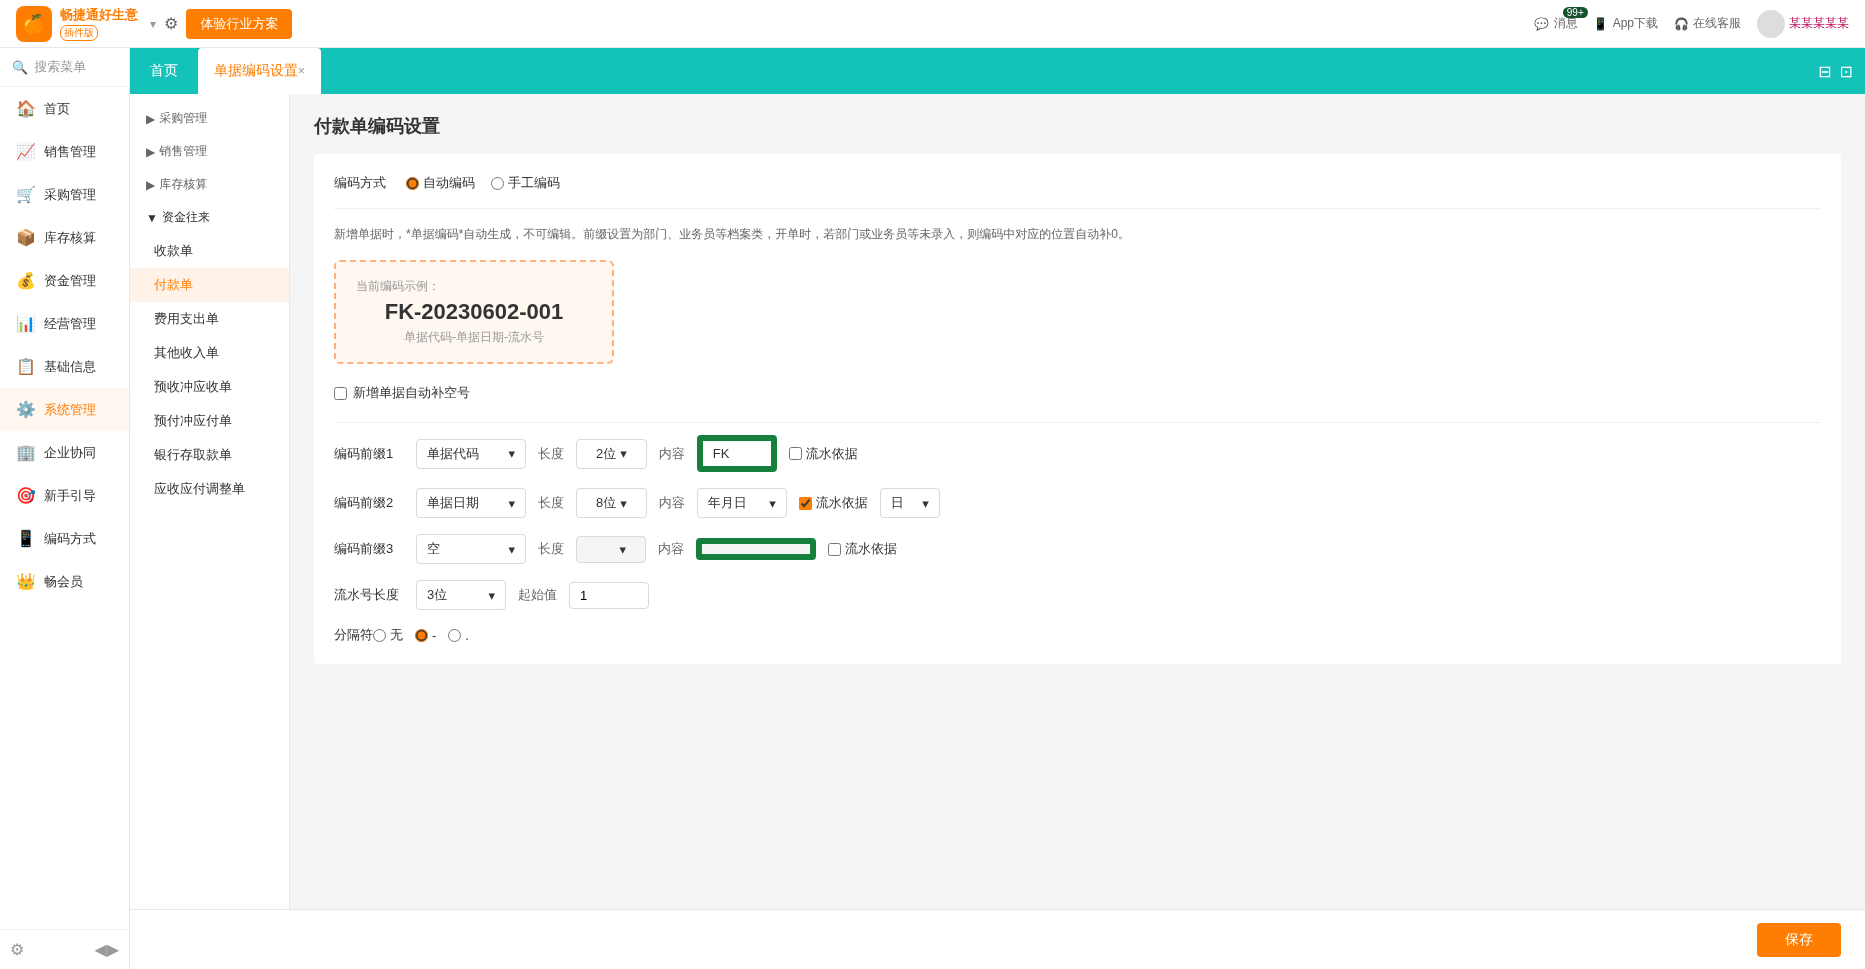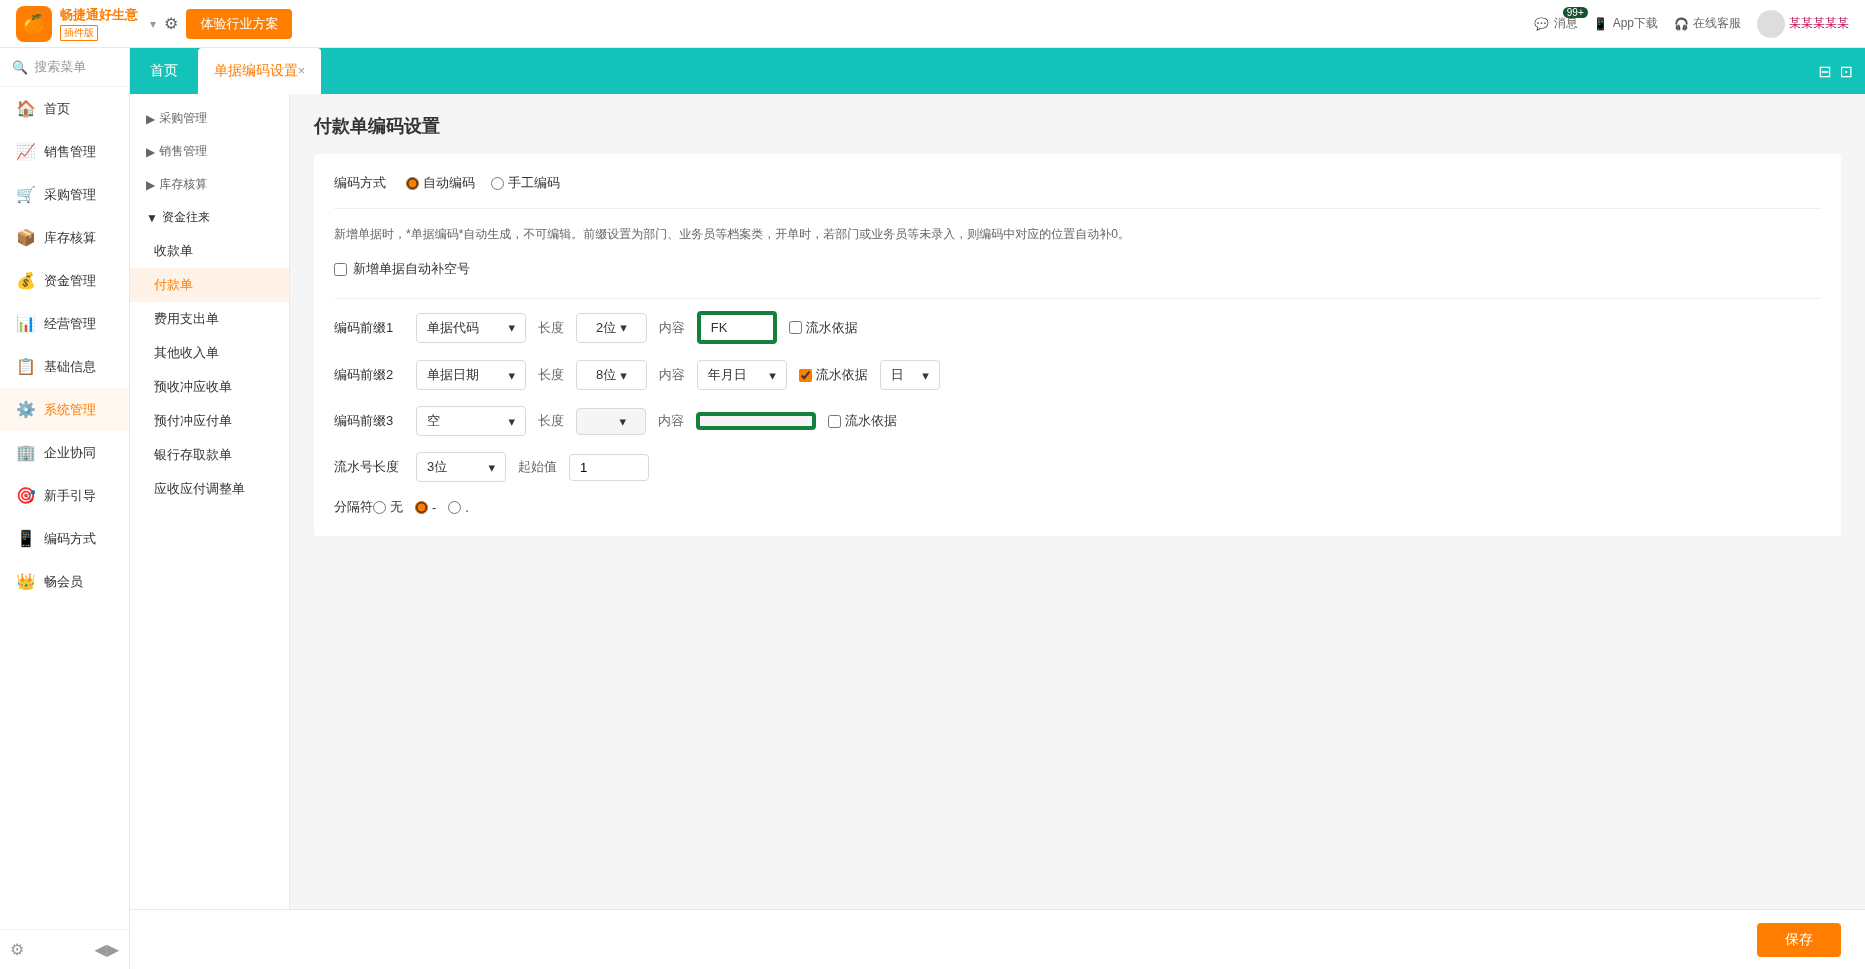--- a/index.html
+++ b/index.html
@@ -78,21 +78,21 @@
     .checkbox-row input[type="checkbox"] { accent-color: #ff7d00; }
 
     
     .config-row { display: flex; align-items: center; gap: 12px; margin-bottom: 16px; flex-wrap: wrap; }
     .config-label { color: #333; font-size: 13px; width: 70px; flex-shrink: 0; }
     .config-select { border: 1px solid #d9d9d9; border-radius: 4px; padding: 5px 10px; font-size: 13px; background: #fff; color: #333; cursor: pointer; display: flex; align-items: center; gap: 4px; min-width: 90px; justify-content: space-between; }
     .config-select-wide { min-width: 110px; }
     .length-label { color: #666; font-size: 13px; }
     .length-select { border: 1px solid #d9d9d9; border-radius: 4px; padding: 5px 19px; font-size: 13px; background: #fff; color: #333; cursor: pointer; display: flex; align-items: center; gap: 4px; min-width: 70px; justify-content: space-between; }
     .content-label { color: #666; font-size: 13px; }
-    .content-input { border: 4px solid #15803d; border-radius: 4px; padding: 5px 10px; font-size: 13px; color: #333; min-width: 80px; background: #fff; }
+    .content-input { border: 6px solid #15803d; border-radius: 4px; padding: 5px 10px; font-size: 13px; color: #333; min-width: 80px; background: #fff; }
     .content-input-empty { background: #f5f5f5; color: #999; }
     .water-checkbox { display: flex; align-items: center; gap: 4px; font-size: 13px; color: #333; }
     .water-checkbox input[type="checkbox"] { accent-color: #ff7d00; }
 
     
     .separator-row { display: flex; align-items: center; gap: 0; margin-top: 8px; }
     .separator-label { color: #333; font-size: 13px; }
     .separator-options { display: flex; align-items: center; gap: 12px; }
     .sep-radio { display: flex; align-items: center; gap: 4px; cursor: pointer; font-size: 13px; }
     .sep-radio input[type="radio"] { accent-color: #ff7d00; }
@@ -106,21 +106,21 @@
   </style>
 </head>
 <body>
 
 <div class="topbar">
   <div class="topbar-left">
     <div class="logo-area">
       <div class="logo-icon">🍊</div>
       <div>
         <div style="font-size:13px;color:#ff7d00;font-weight:bold;">畅捷通好生意</div>
-        <div style="font-size:10px;color:#ff7d00;border:1px solid #ff7d00;border-radius:1px;padding:0 3px;display:inline-block;">插件版</div>
+        <div style="font-size:10px;color:#ff7d00;border:1px solid #ff7d00;border-radius:7px;padding:0 3px;display:inline-block;">插件版</div>
       </div>
     </div>
     <div class="topbar-controls">
       <div class="dropdown-btn">
         <span style="color:#999;font-size:12px;">▾</span>
       </div>
       <div class="gear-btn">⚙</div>
       <button class="trial-btn">体验行业方案</button>
     </div>
   </div>
@@ -277,20 +277,25 @@
               </label>
             </div>
           </div>
 
           
           <div class="info-text">
             新增单据时，*单据编码*自动生成，不可编辑。前缀设置为部门、业务员等档案类，开单时，若部门或业务员等未录入，则编码中对应的位置自动补0。
           </div>
 
           
+          <div class="code-preview-box">
+            <div class="code-preview-label">当前编码示例：</div>
+            <div class="code-preview-value">FK-20230602-001</div>
+            <div class="code-preview-desc">单据代码-单据日期-流水号</div>
+          </div>
 
           
           <div class="checkbox-row">
             <input type="checkbox" style="">
             <span>新增单据自动补空号</span>
           </div>
 
           <hr class="divider">
 
           

